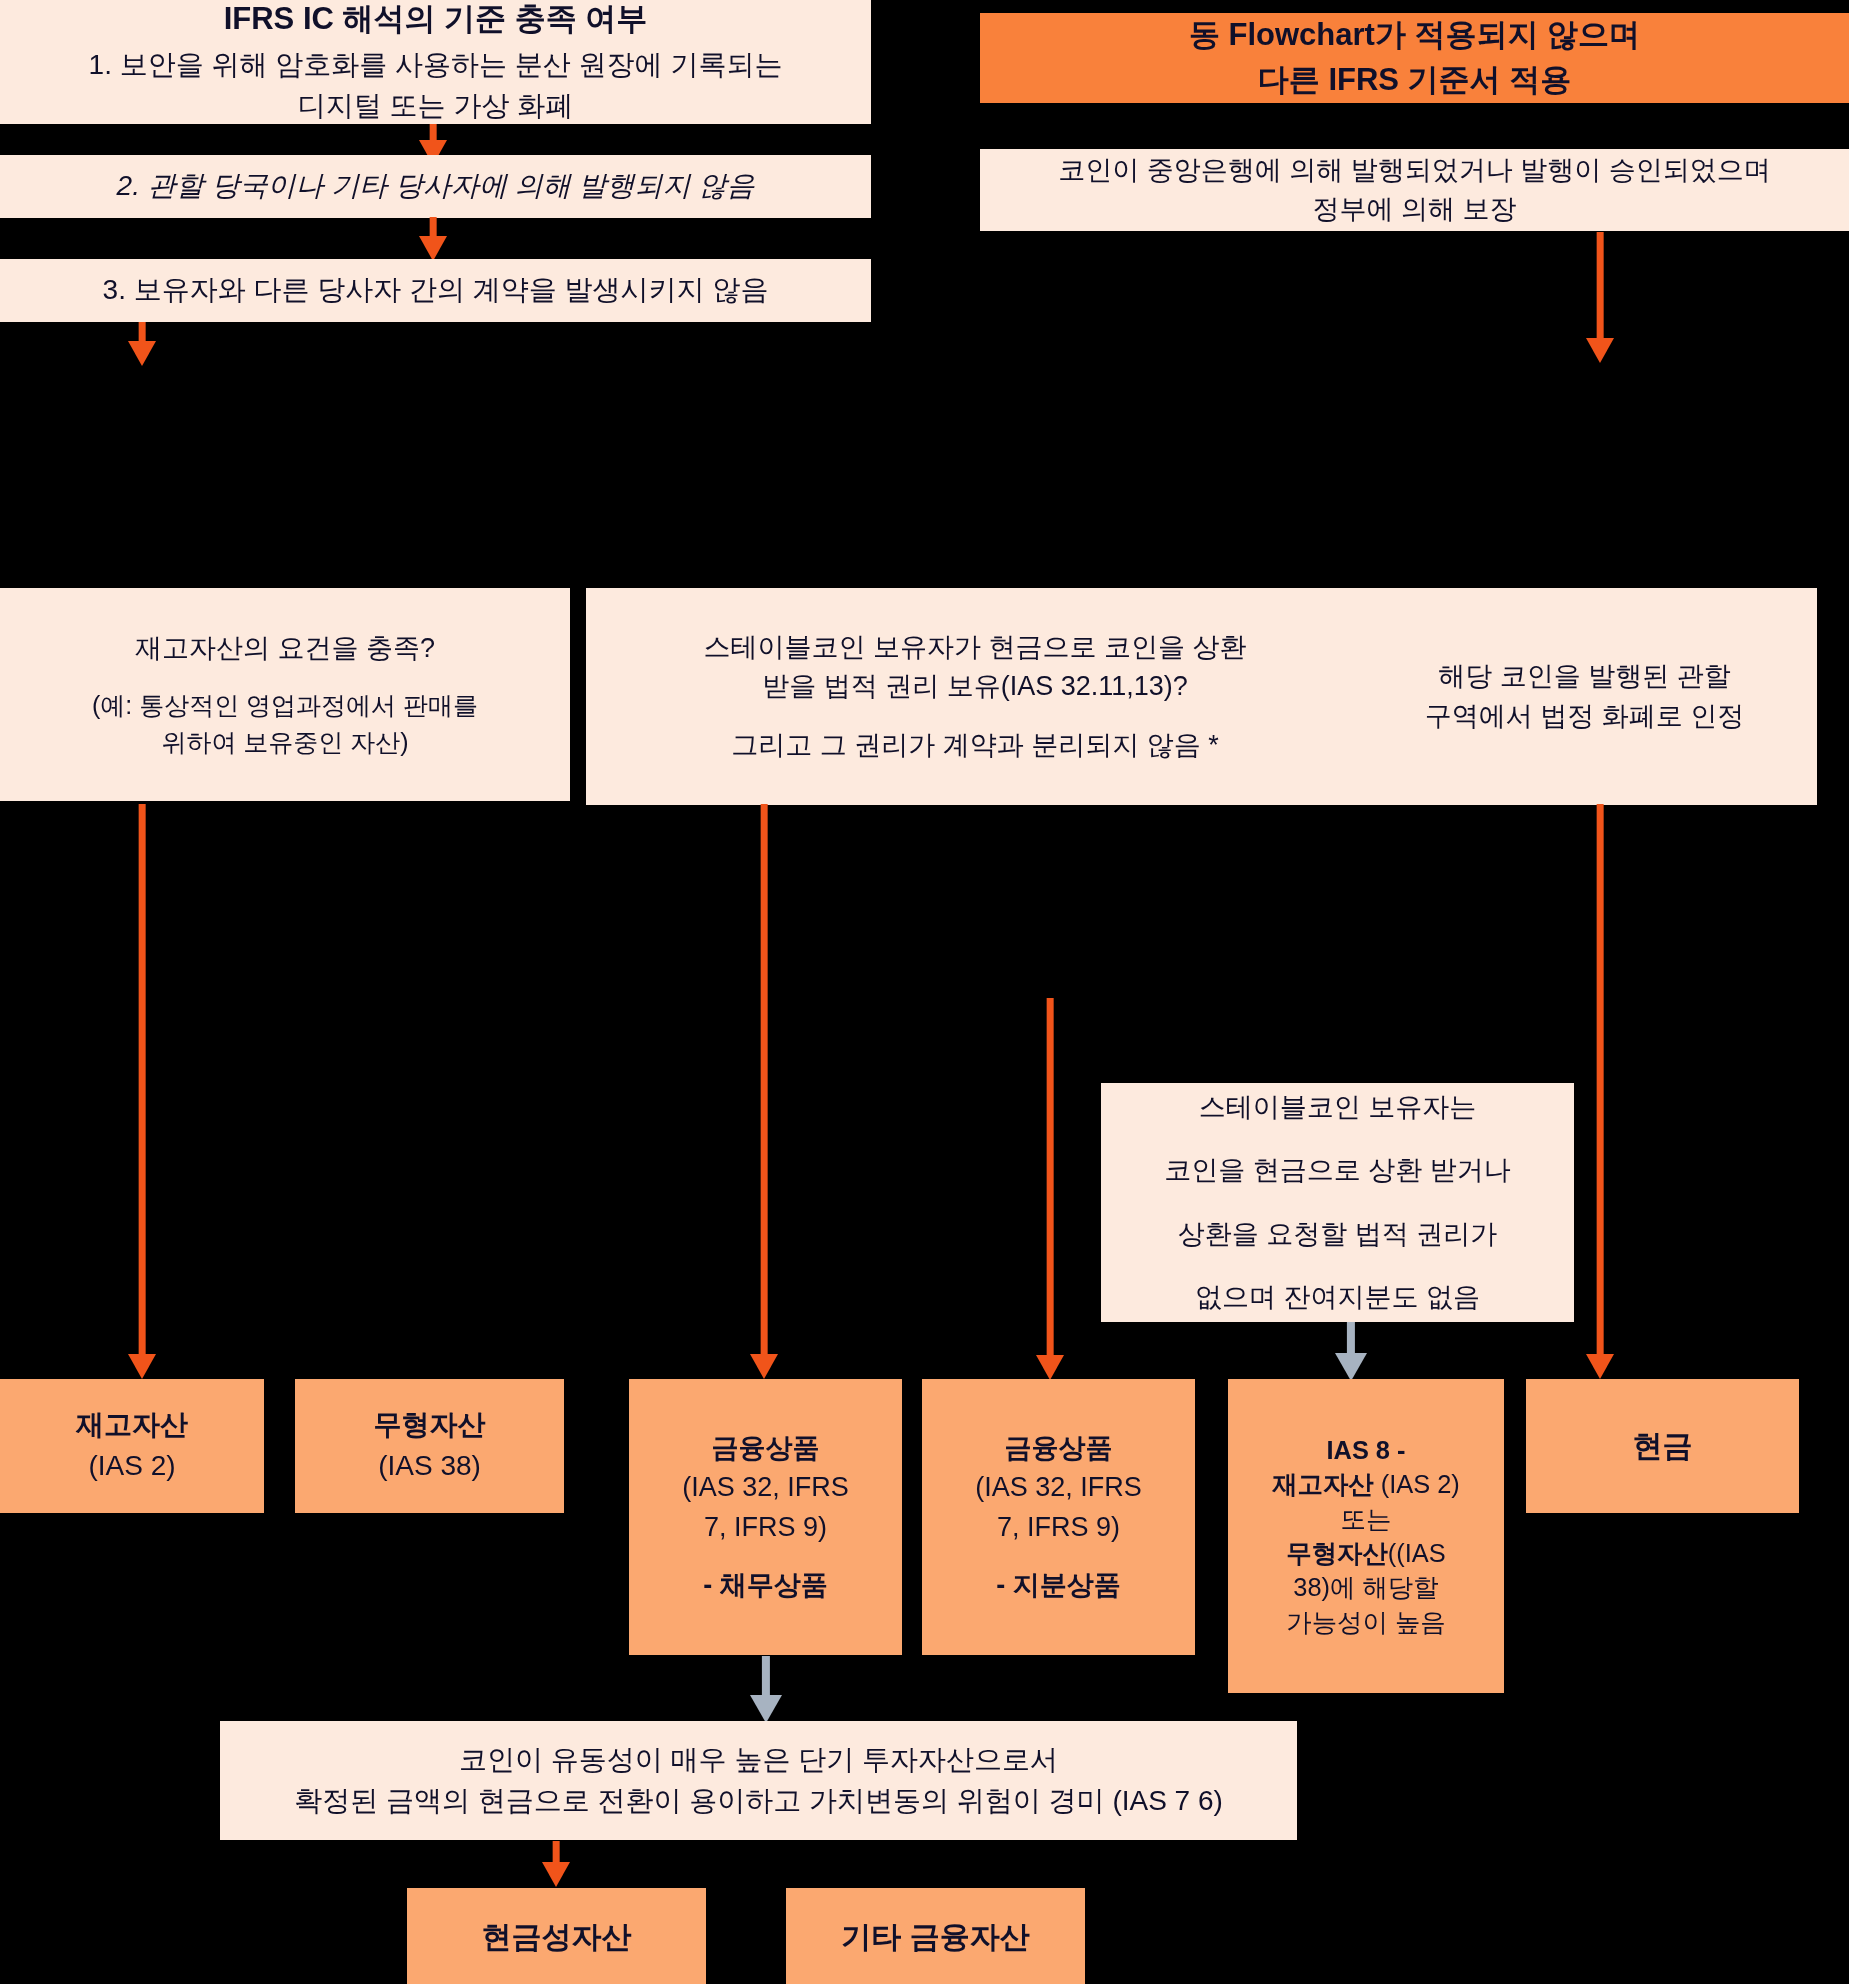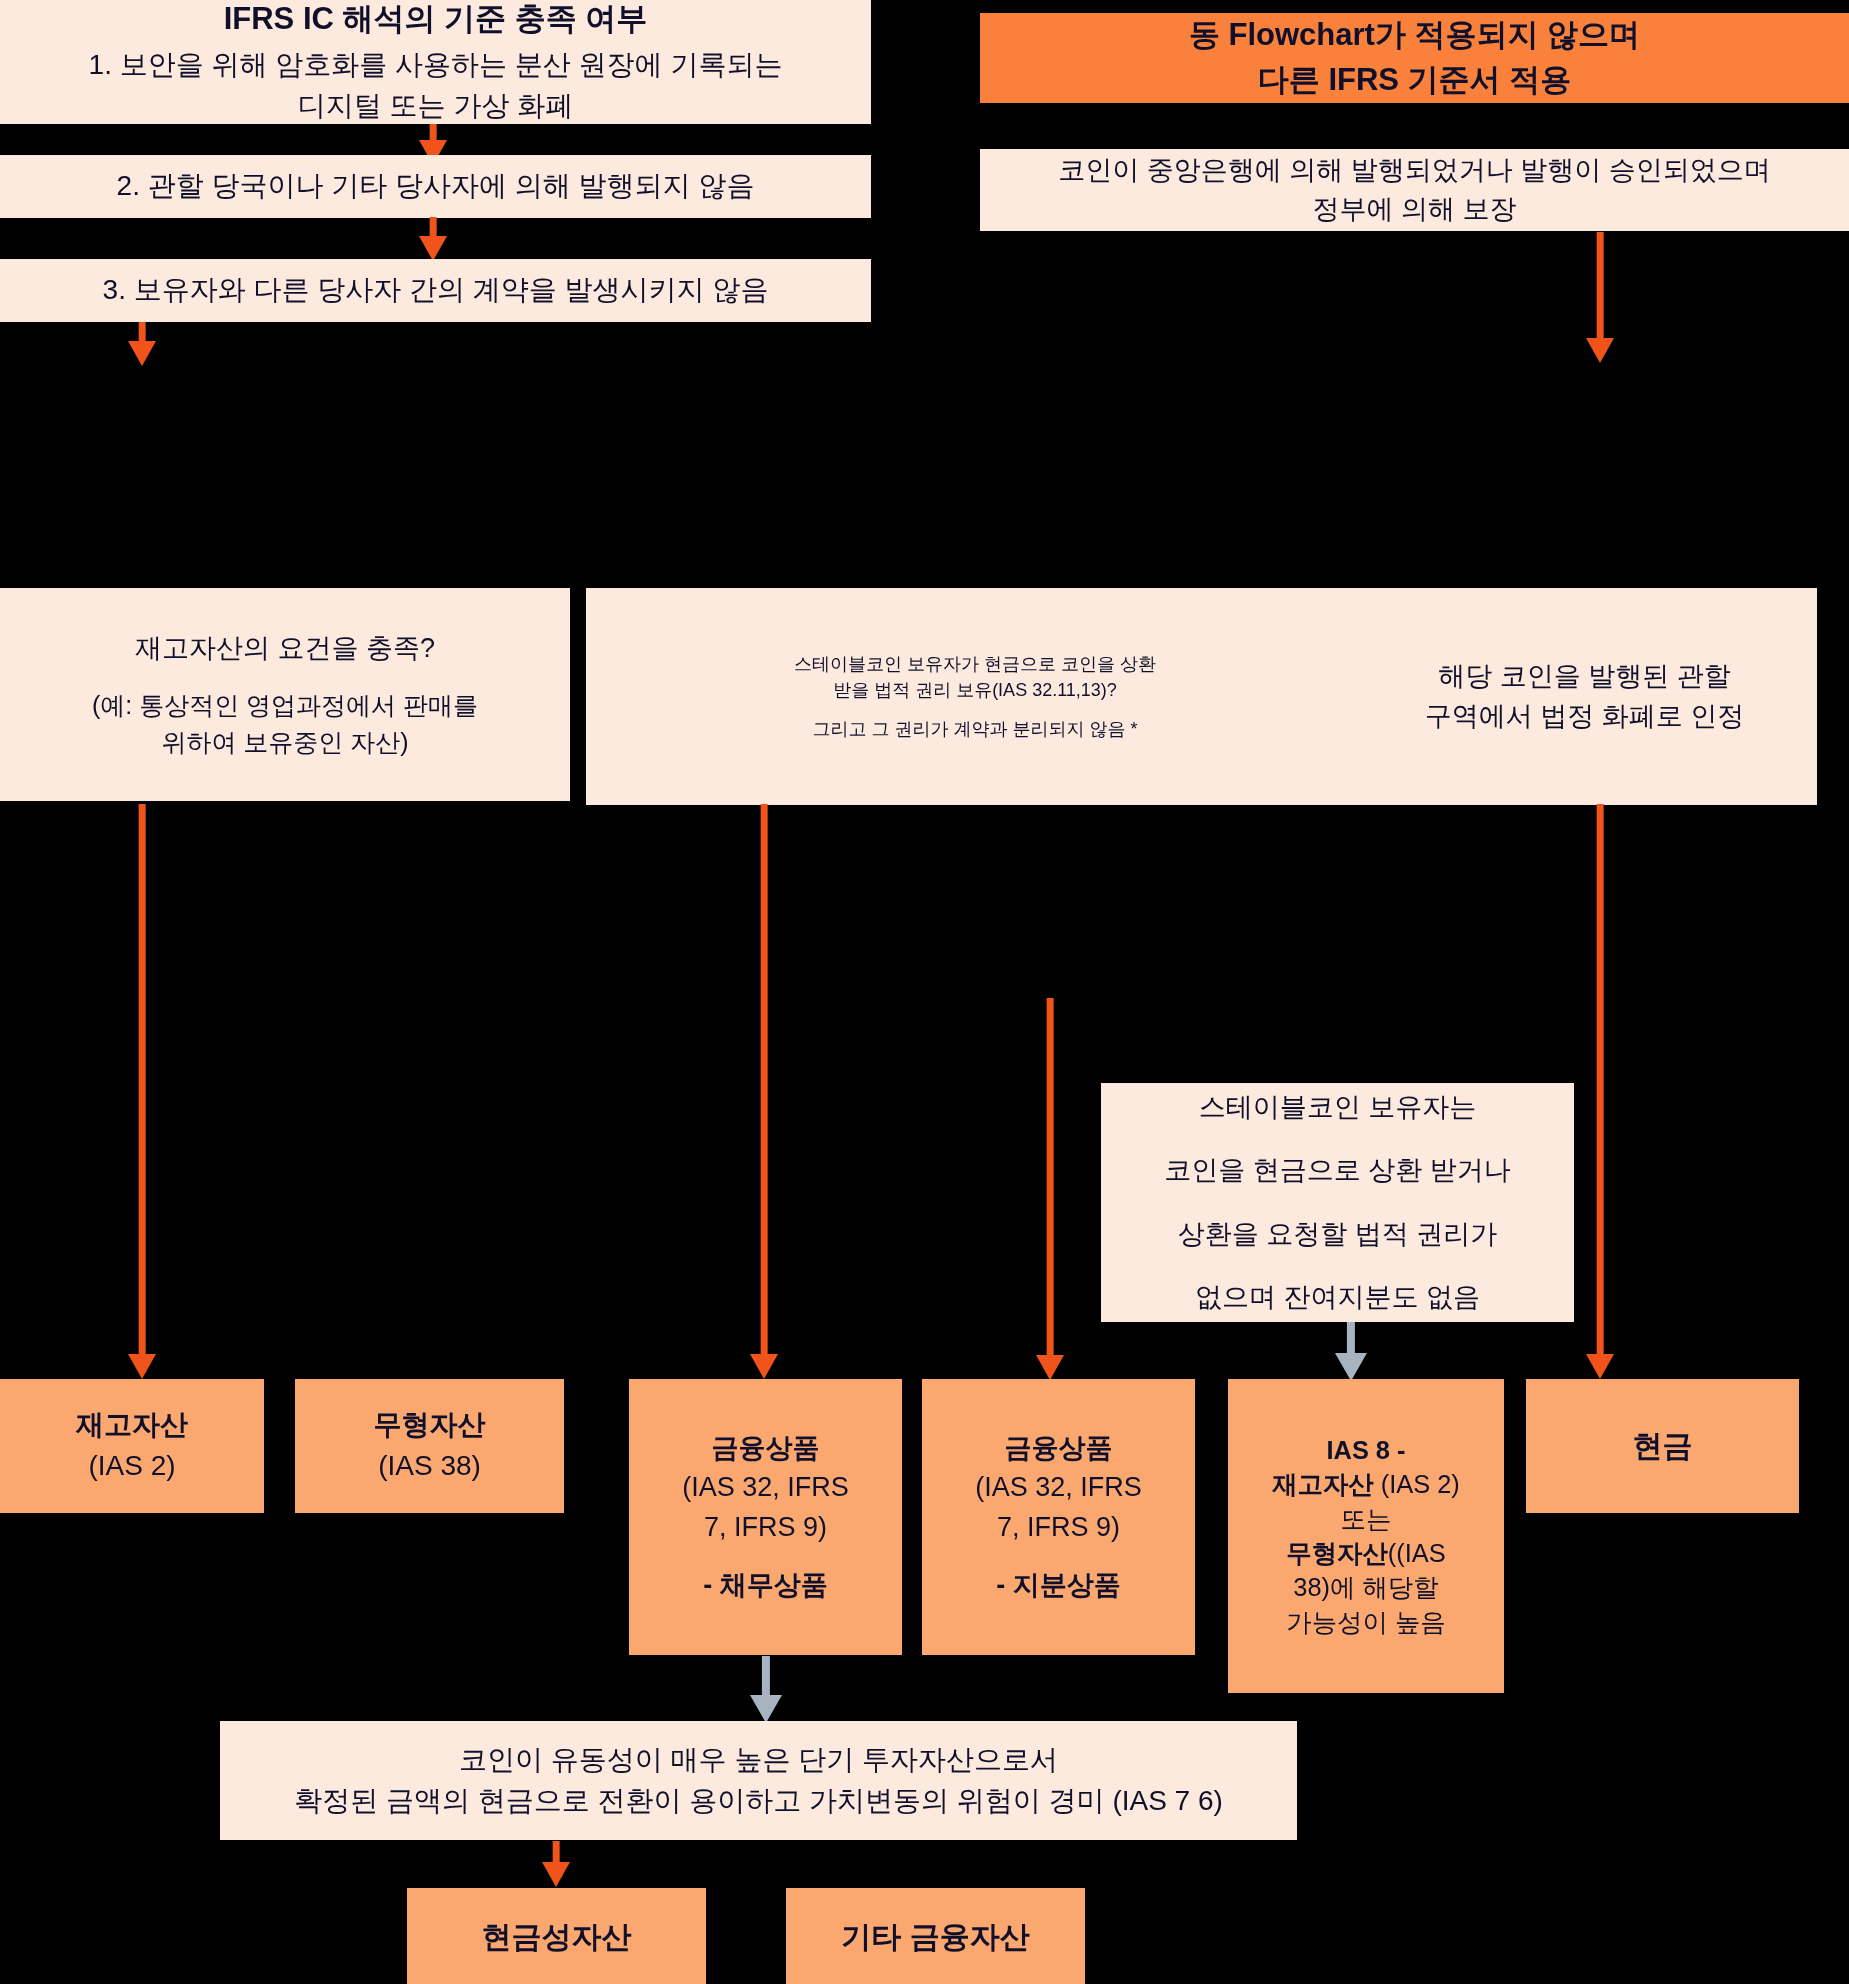--- a/index.html
+++ b/index.html
@@ -52,21 +52,21 @@
     <span class="ttl">IFRS IC 해석의 기준 충족 여부</span>
     <span class="ln" style="margin-top:3px;font-size:28px;">1. 보안을 위해 암호화를 사용하는 분산 원장에 기록되는</span>
     <span class="ln" style="font-size:28px;">디지털 또는 가상 화폐</span>
   </div>
 
   <div class="arrow orange-a" style="left:418px;top:124px;width:30px;height:40px;">
     <span class="shaft" style="top:0;width:6.7px;height:18px;"></span>
     <span class="head" style="top:16.4px;"></span>
   </div>
 
-  <div class="box cream" style="left:0;top:155px;width:871px;height:63px;font-size:28px;">
+  <div class="box cream" style="left:0;top:155px;width:871px;height:63px;font-size:28px;font-style:italic;">
     <span class="ln">2. 관할 당국이나 기타 당사자에 의해 발행되지 않음</span>
   </div>
 
   <div class="arrow orange-a" style="left:418px;top:217px;width:30px;height:45px;">
     <span class="shaft" style="top:0;width:6.7px;height:21px;"></span>
     <span class="head" style="top:19.4px;"></span>
   </div>
 
   <div class="box cream" style="left:0;top:259px;width:871px;height:63px;font-size:28px;">
     <span class="ln">3. 보유자와 다른 당사자 간의 계약을 발생시키지 않음</span>
@@ -92,21 +92,21 @@
     <span class="head" style="top:106px;"></span>
   </div>
 
   <div class="box cream" style="left:0;top:588px;width:570px;height:213px;font-size:27px;">
     <span class="ln">재고자산의 요건을 충족?</span>
     <span class="gap"></span>
     <span class="ln" style="font-size:25px;">(예: 통상적인 영업과정에서 판매를</span>
     <span class="ln" style="font-size:25px;">위하여 보유중인 자산)</span>
   </div>
 
-  <div class="box cream" style="left:586px;top:588px;width:778px;height:217px;font-size:18px;">
+  <div class="box cream" style="left:586px;top:588px;width:778px;height:217px;font-size:27px;">
     <span class="ln">스테이블코인 보유자가 현금으로 코인을 상환</span>
     <span class="ln">받을 법적 권리 보유(IAS 32.11,13)?</span>
     <span class="gap"></span>
     <span class="ln">그리고 그 권리가 계약과 분리되지 않음 *</span>
   </div>
 
   <div class="box cream" style="left:1352px;top:588px;width:465px;height:217px;font-size:27px;">
     <span class="ln">해당 코인을 발행된 관할</span>
     <span class="ln">구역에서 법정 화폐로 인정</span>
   </div>

